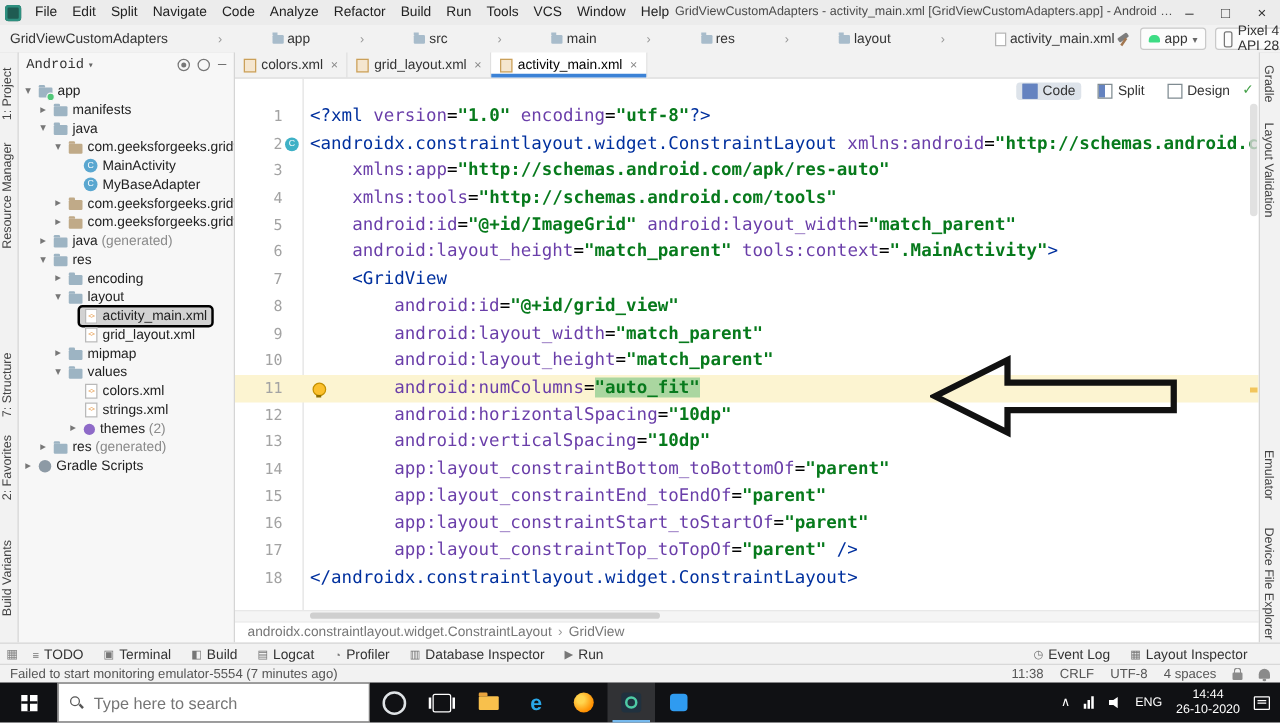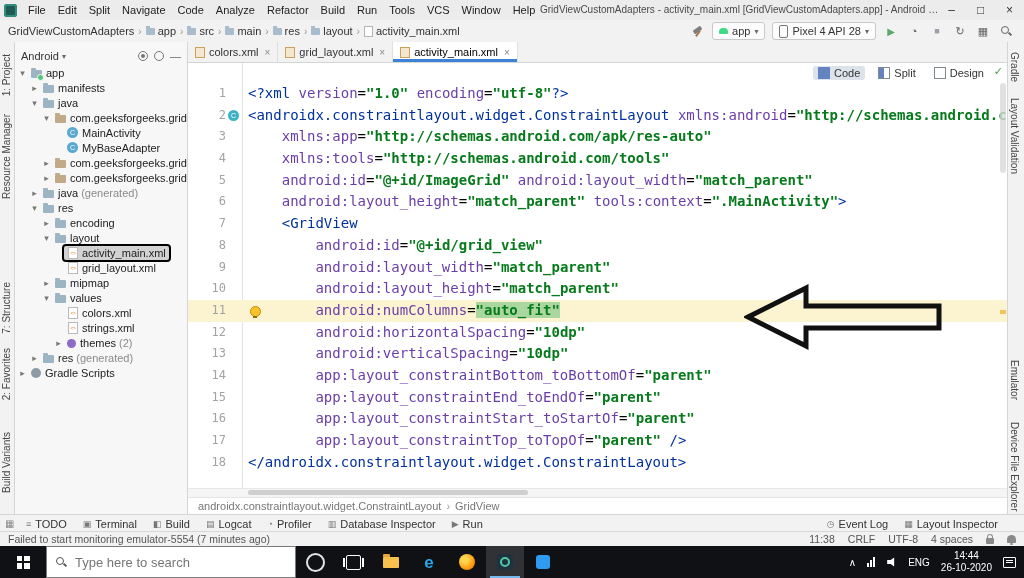--- a/index.html
+++ b/index.html
@@ -13,21 +13,21 @@
     background:#1f5b52;box-shadow:inset 0 0 0 2px #2e8f7f;}
   .mitem{padding:0 6px;line-height:20px;}
   .wtitle{position:absolute;left:540px;top:0;height:20px;line-height:20px;color:#4a4a4a;
     font-size:10px;max-width:400px;overflow:hidden;text-overflow:ellipsis;white-space:nowrap;}
   .winbtns{margin-left:auto;display:flex;height:100%;}
   .winbtn{width:29px;text-align:center;line-height:20px;font-size:12px;color:#333;}
 
   
   .navbar{position:absolute;top:20px;left:0;right:0;height:22px;background:#f2f2f2;
     border-bottom:1px solid #d5d5d5;display:flex;align-items:center;font-size:11px;color:#333;}
-  .nav-bc{display:flex;align-items:center;padding-left:8px;}
+  .nav-bc{display:flex;align-items:center;padding-left:8px;gap:36px;}
   .bc-item{display:flex;align-items:center;gap:3px;}
   .bc-sep{color:#999;margin:0 4px;font-size:10px;}
   .mini-folder{width:9px;height:7px;background:#a8bccb;border-radius:1px;position:relative;display:inline-block;}
   .mini-folder::before{content:"";position:absolute;top:-2px;left:0;width:4px;height:2px;background:#a8bccb;}
   .mini-file{width:7px;height:9px;background:#fff;border:1px solid #b5b5b5;display:in1ine-block;display:inline-block;}
   .nav-tools{margin-left:auto;display:flex;align-items:center;gap:7px;padding-right:10px;}
   .chip{display:flex;align-items:center;gap:4px;border:1px solid #c9c9c9;background:#fcfcfc;
     border-radius:3px;height:16px;padding:0 6px;}
   .chev{font-size:8px;color:#666;}
   .droid{width:9px;height:6px;background:#3ddc84;border-radius:4px 4px 1px 1px;display:inline-block;}
@@ -45,21 +45,21 @@
 
   
   .main{position:absolute;top:42px;left:0;right:0;height:472px;display:flex;}
   .strip{width:14px;background:#f2f2f2;position:relative;flex:none;}
   .strip.left{border-right:1px solid #d5d5d5;}
   .strip.right{width:16px;border-left:1px solid #d5d5d5;}
   .vtext{position:absolute;left:1px;writing-mode:vertical-rl;font-size:10px;color:#444;}
   .strip.left .vtext{transform:rotate(180deg);}
 
   .ppanel{width:172px;background:#f7f7f7;border-right:1px solid #d5d5d5;display:flex;flex-direction:column;flex:none;}
-  .phead{height:20px;display:flex;align-items:flex-end;padding:0 6px;font-size:11px;color:#333;flex:none;gap:3px;}
+  .phead{height:20px;display:flex;align-items:center;padding:0 6px;font-size:11px;color:#333;flex:none;gap:3px;font-family:Liberation Mono, monospace;}
   .phicons{margin-left:auto;display:flex;align-items:center;gap:6px;color:#666;}
   .dot-circle{width:8px;height:8px;border:1.2px solid #777;border-radius:50%;display:block;position:relative;}
   .dot-circle::after{content:"";position:absolute;inset:2px;background:#777;border-radius:50%;}
   .gear{width:8px;height:8px;border:1.2px solid #777;border-radius:50%;display:block;}
   .ptree{flex:1;overflow:hidden;padding-top:3px;font-size:11px;color:#222;}
   .trow{height:15px;display:flex;align-items:center;white-space:nowrap;}
   .tarrow{width:11px;text-align:center;color:#777;font-size:9px;flex:none;}
   .tlab{display:flex;align-items:center;padding:0 3px;height:14px;border-radius:2px;}
   .tlab.sel{background:#d2d2d2;outline:2px solid #000;}
   .tsuffix{color:#8a8a8a;margin-left:3px;}

